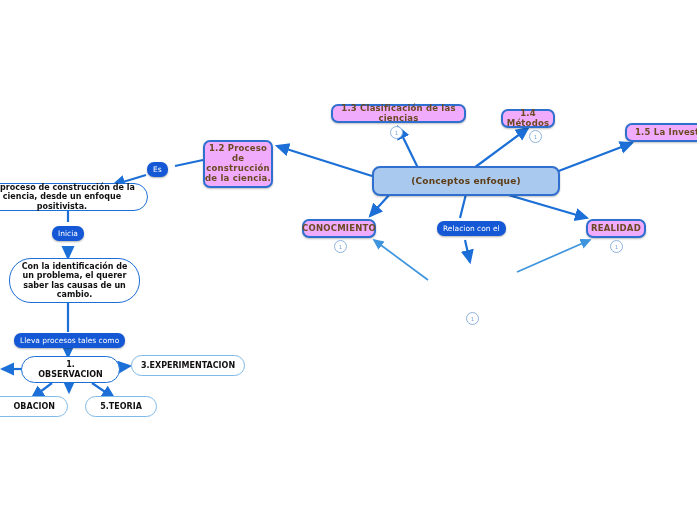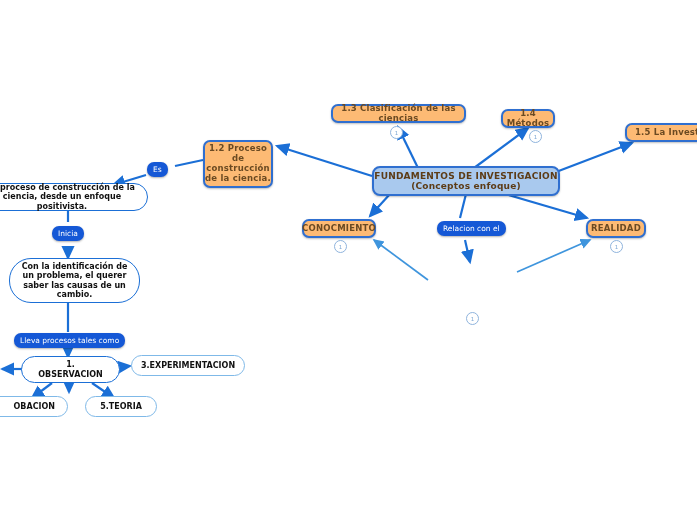--- a/index.html
+++ b/index.html
@@ -20,21 +20,21 @@
     align-items:center;
     justify-content:center;
     text-align:center;
     font-weight:bold;
     line-height:1.15;
     z-index:5;
   }
 
   
   .n-grey{
-    background:#fdba74;
+    background:#f0abfc;
     border:2px solid #2f6fd0;
     border-radius:7px;
     color:#6b4a22;
     font-size:8.5px;
     letter-spacing:.2px;
     box-shadow:0 1px 2px rgba(0,0,0,.25);
   }
   
   .n-center{
     background:#a9c9ee;
@@ -143,21 +143,20 @@
     <line x1="120" y1="367" x2="130" y2="366" stroke="#1b6fd6" stroke-width="2.2" marker-end="url(#ah)"></line>
 
     <line x1="52" y1="383" x2="32" y2="398" stroke="#1b6fd6" stroke-width="2.2" marker-end="url(#ah)"></line>
 
     <line x1="69" y1="383" x2="69" y2="392" stroke="#1b6fd6" stroke-width="2.2" marker-end="url(#ah)"></line>
 
     <line x1="92" y1="383" x2="114" y2="398" stroke="#1b6fd6" stroke-width="2.2" marker-end="url(#ah)"></line>
   </svg>
 
   <div class="node n-center" style="left:372px;top:166px;width:188px;height:30px;flex-direction:column;">
-    <span class="lbl">FUNDAMENTOS DE INVESTIGACION</span>
     <span class="lbl">(Conceptos enfoque)</span>
   </div>
 
   <div class="node n-grey" style="left:203px;top:120px;width:70px;height:48px;flex-direction:column;margin-top:20px;">
     <span class="lbl">1.2 Proceso</span>
     <span class="lbl">de</span>
     <span class="lbl">construcción</span>
     <span class="lbl">de la ciencia.</span>
   </div>
 

